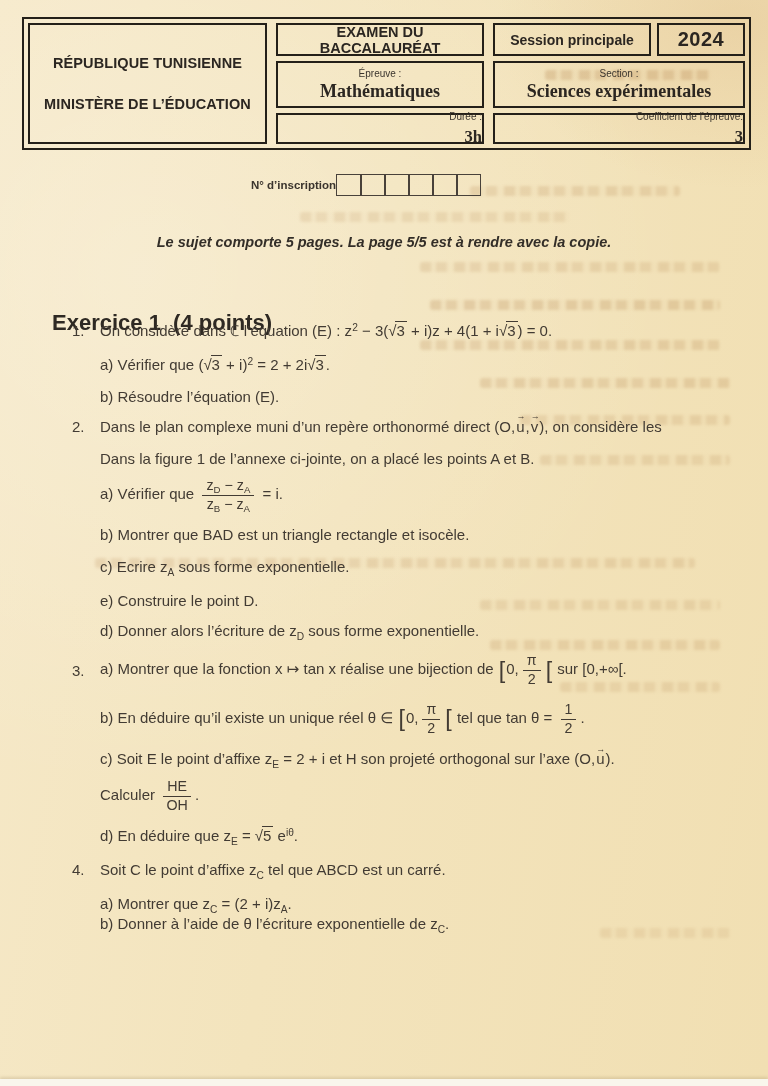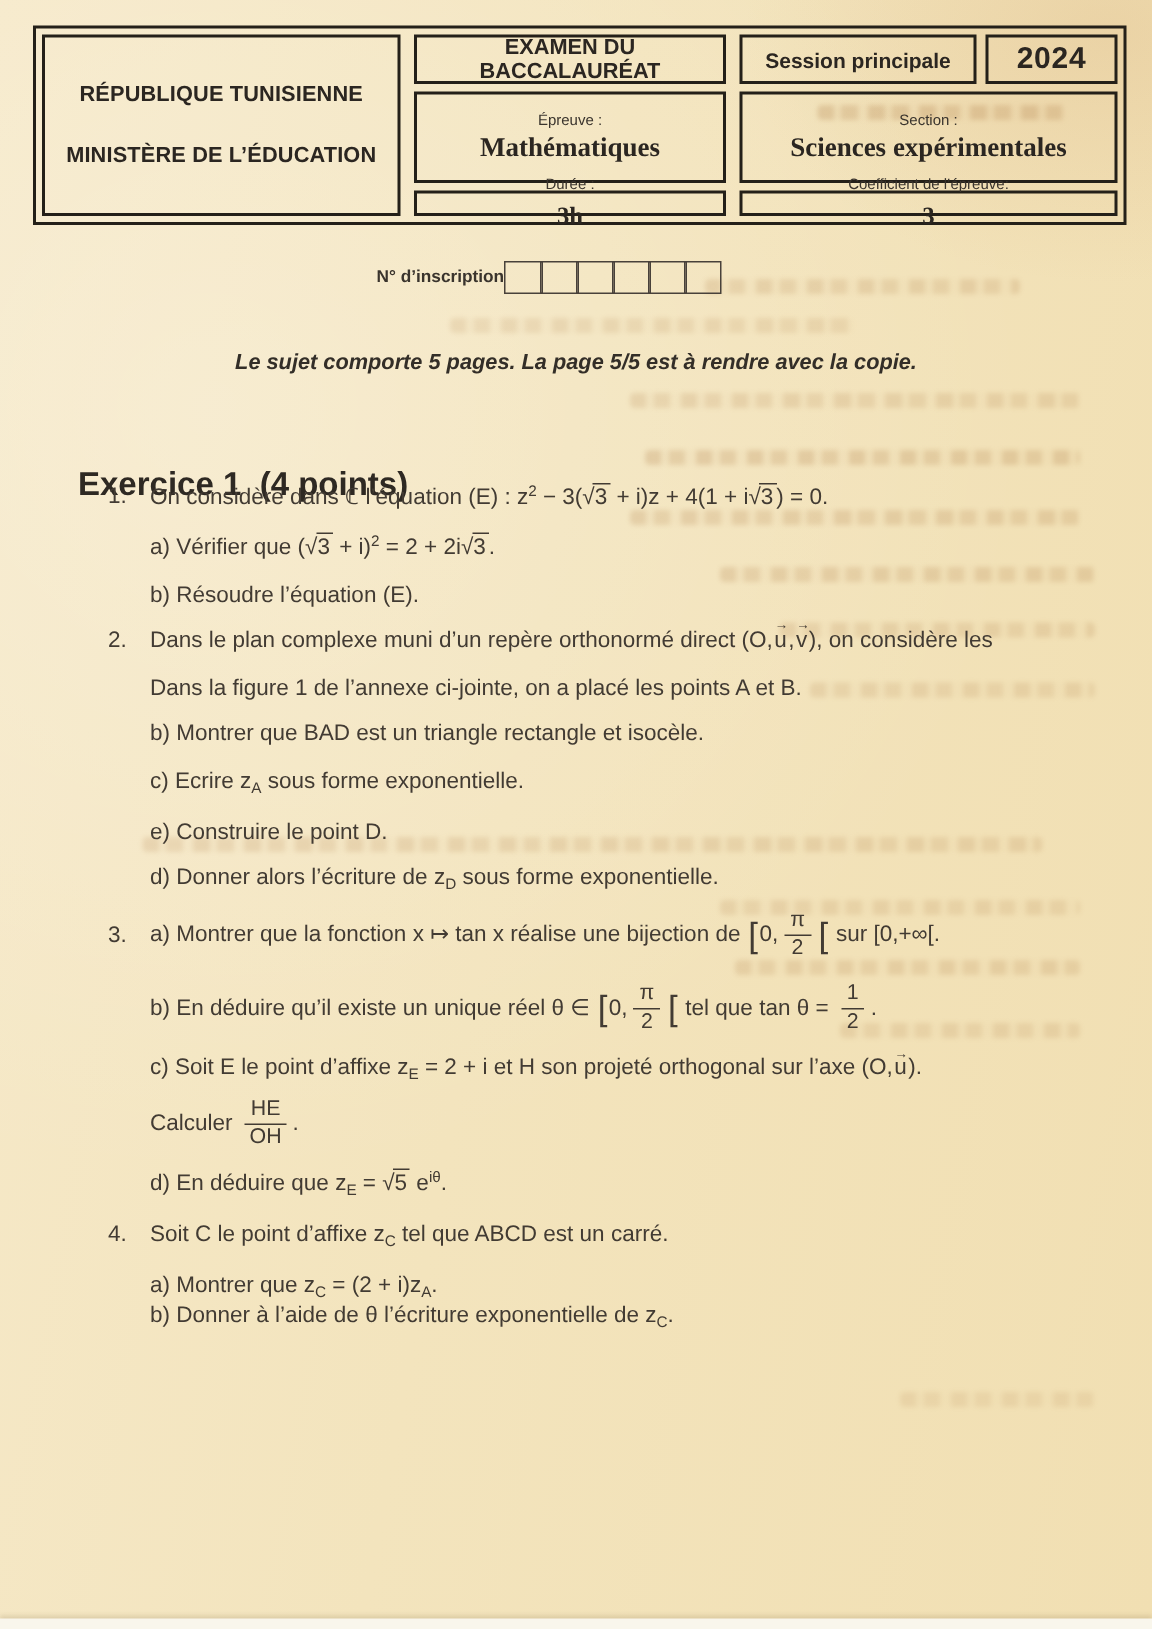--- a/index.html
+++ b/index.html
@@ -35,21 +35,21 @@
   .hleft{width:239px;flex:none;justify-content:space-evenly;padding:6px 4px;}
   .hleft div{font-weight:bold;font-size:14.5px;color:#2b2621;letter-spacing:0.1px;}
   .hmid{width:208px;flex:none;display:flex;flex-direction:column;gap:5px;}
   .hright{flex:1;display:flex;flex-direction:column;gap:5px;}
   .hrow1{display:flex;gap:6px;height:33px;flex:none;}
   .hrow1 .hbox{height:100%;}
   .session{flex:1;}
   .year{width:88px;flex:none;}
   .exam{height:33px;flex:none;font-weight:bold;font-size:14.5px;color:#2b2621;align-items:center;}
   .epreuve,.section{flex:1;}
-  .duree,.coef{height:17px;flex:none;gap:5px;}
+  .duree,.coef{height:31px;flex:none;gap:5px;align-items:flex-end;}
   .small{font-size:10px;color:#3a342d;}
   .serifbig{font-family:"Liberation Serif", serif;font-weight:bold;font-size:18px;color:#2b2621;margin-top:2px;}
   .serifmed{font-family:"Liberation Serif", serif;font-weight:bold;font-size:16.5px;color:#2b2621;}
   .session span{font-weight:bold;font-size:14px;color:#2b2621;}
   .year span{font-weight:bold;font-size:20px;letter-spacing:0.5px;color:#2b2621;}
   
   .inscription{position:absolute;left:0;top:172px;width:100%;height:26px;}
   .insc-label{position:absolute;left:251px;top:7px;font-size:11.5px;font-weight:bold;color:#3a342d;}
   .insc-cells{position:absolute;left:338px;top:2px;display:flex;}
   .insc-cell{width:25.5px;height:22px;border:1.6px solid #48413a;margin-left:-1.6px;box-sizing:border-box;}
@@ -169,20 +169,27 @@
       <div class="row g12">
         <span class="qnum">2.</span>
         <span class="rbody">Dans le plan complexe muni d’un repère orthonormé direct (O,<span class="vec"><span class="va">→</span>u</span>,<span class="vec"><span class="va">→</span>v</span>), on considère les</span>
       </div>
       <div class="row g10">
         <span class="qnum"></span>
         <span class="rbody">Dans la figure 1 de l’annexe ci-jointe, on a placé les points A et B.</span>
       </div>
       <div class="row g12">
         <span class="qnum"></span>
+        <span class="rbody">a) Vérifier que <span class="frac">
+              <span class="fn">z<sub>D</sub> − z<sub>A</sub></span>
+              <span class="fd">z<sub>B</sub> − z<sub>A</sub></span>
+            </span> = i.</span>
+      </div>
+      <div class="row g12">
+        <span class="qnum"></span>
         <span class="rbody">b) Montrer que BAD est un triangle rectangle et isocèle.</span>
       </div>
       <div class="row g14">
         <span class="qnum"></span>
         <span class="rbody">c) Ecrire z<sub>A</sub> sous forme exponentielle.</span>
       </div>
       <div class="row g10">
         <span class="qnum"></span>
         <span class="rbody">e) Construire le point D.</span>
       </div>

